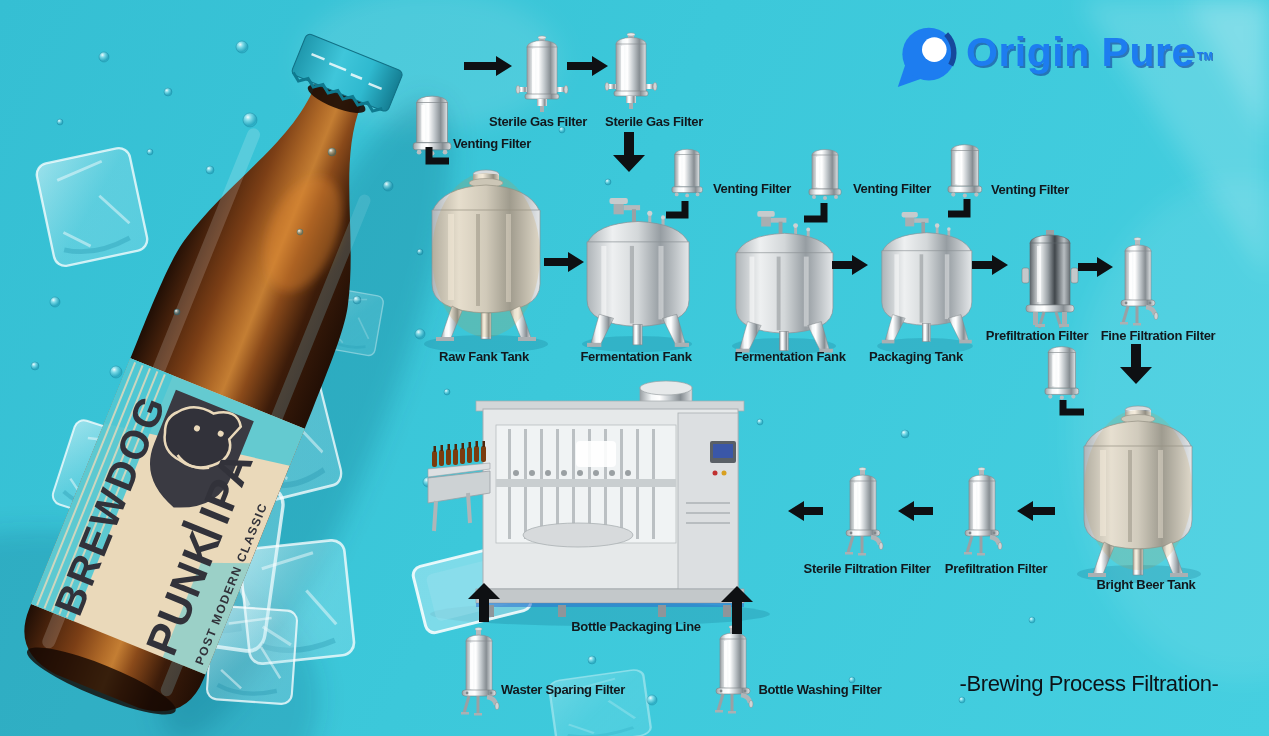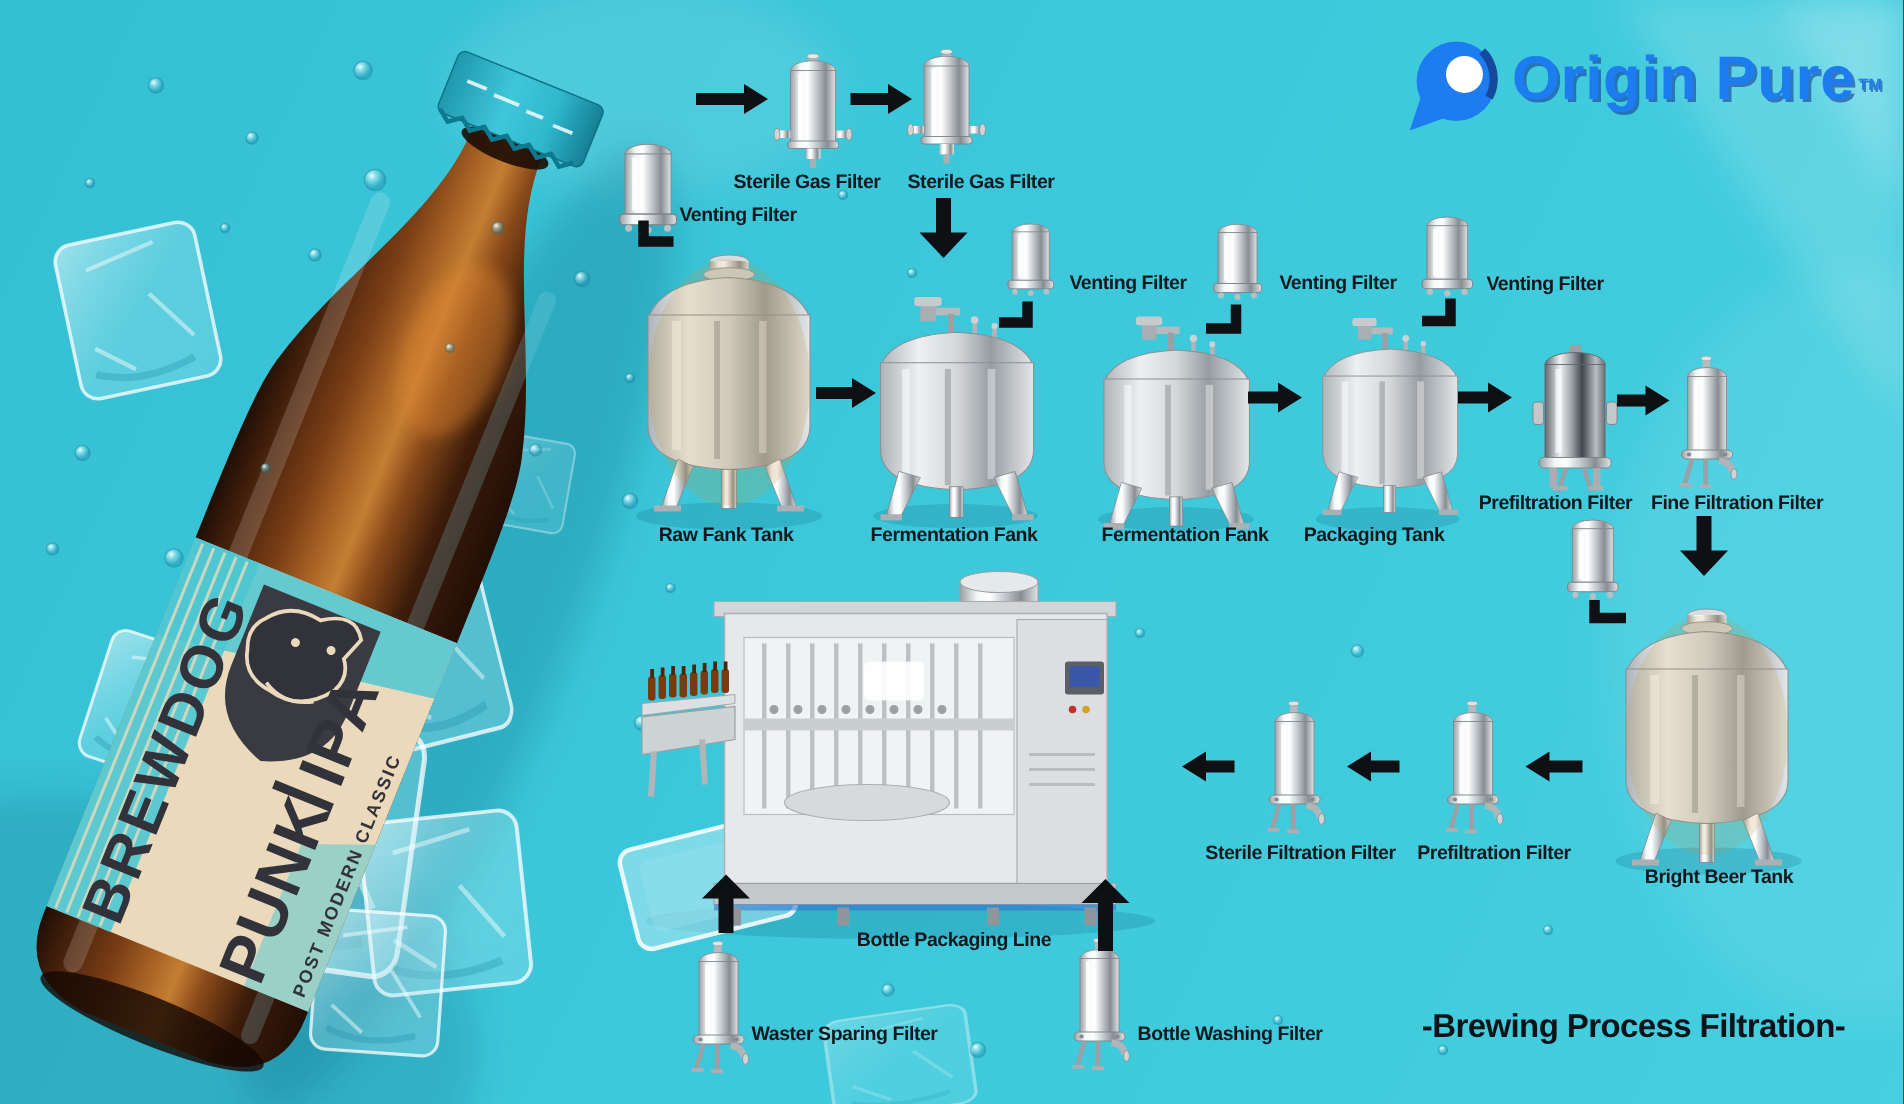--- a/index.html
+++ b/index.html
@@ -9,23 +9,23 @@
     font-family:"Liberation Sans",sans-serif;
   }
   svg.layer{position:absolute;left:0;top:0;}
   .lbl{
     position:absolute;transform:translate(-50%,-50%);
     font-weight:700;font-size:13px;letter-spacing:-0.3px;
     color:#12181d;white-space:nowrap;text-align:center;
   }
   .title{
     position:absolute;left:1089px;top:684px;transform:translate(-50%,-50%);
-    font-weight:700;font-size:22px;letter-spacing:-0.4px;color:#0d1318;white-space:nowrap;
+    font-weight:400;font-size:22px;letter-spacing:-0.4px;color:#0d1318;white-space:nowrap;
   }
-  .logo{position:absolute;left:938px;top:20px;display:flex;align-items:flex-start;text-align:center;}
+  .logo{position:absolute;left:896px;top:20px;display:flex;align-items:flex-start;text-align:center;}
   .logo-text{
     font-weight:800;font-size:41px;letter-spacing:0.5px;color:#1d7df0;
     text-shadow:2px 2px 0 rgba(23,70,160,0.65);line-height:64px;margin-left:8px;
   }
   .logo-tm{
     font-weight:700;font-size:11px;color:#1d7df0;vertical-align:super;
     text-shadow:1px 1px 0 rgba(23,70,160,0.65);margin-left:2px;
   }
 </style>
 </head>

